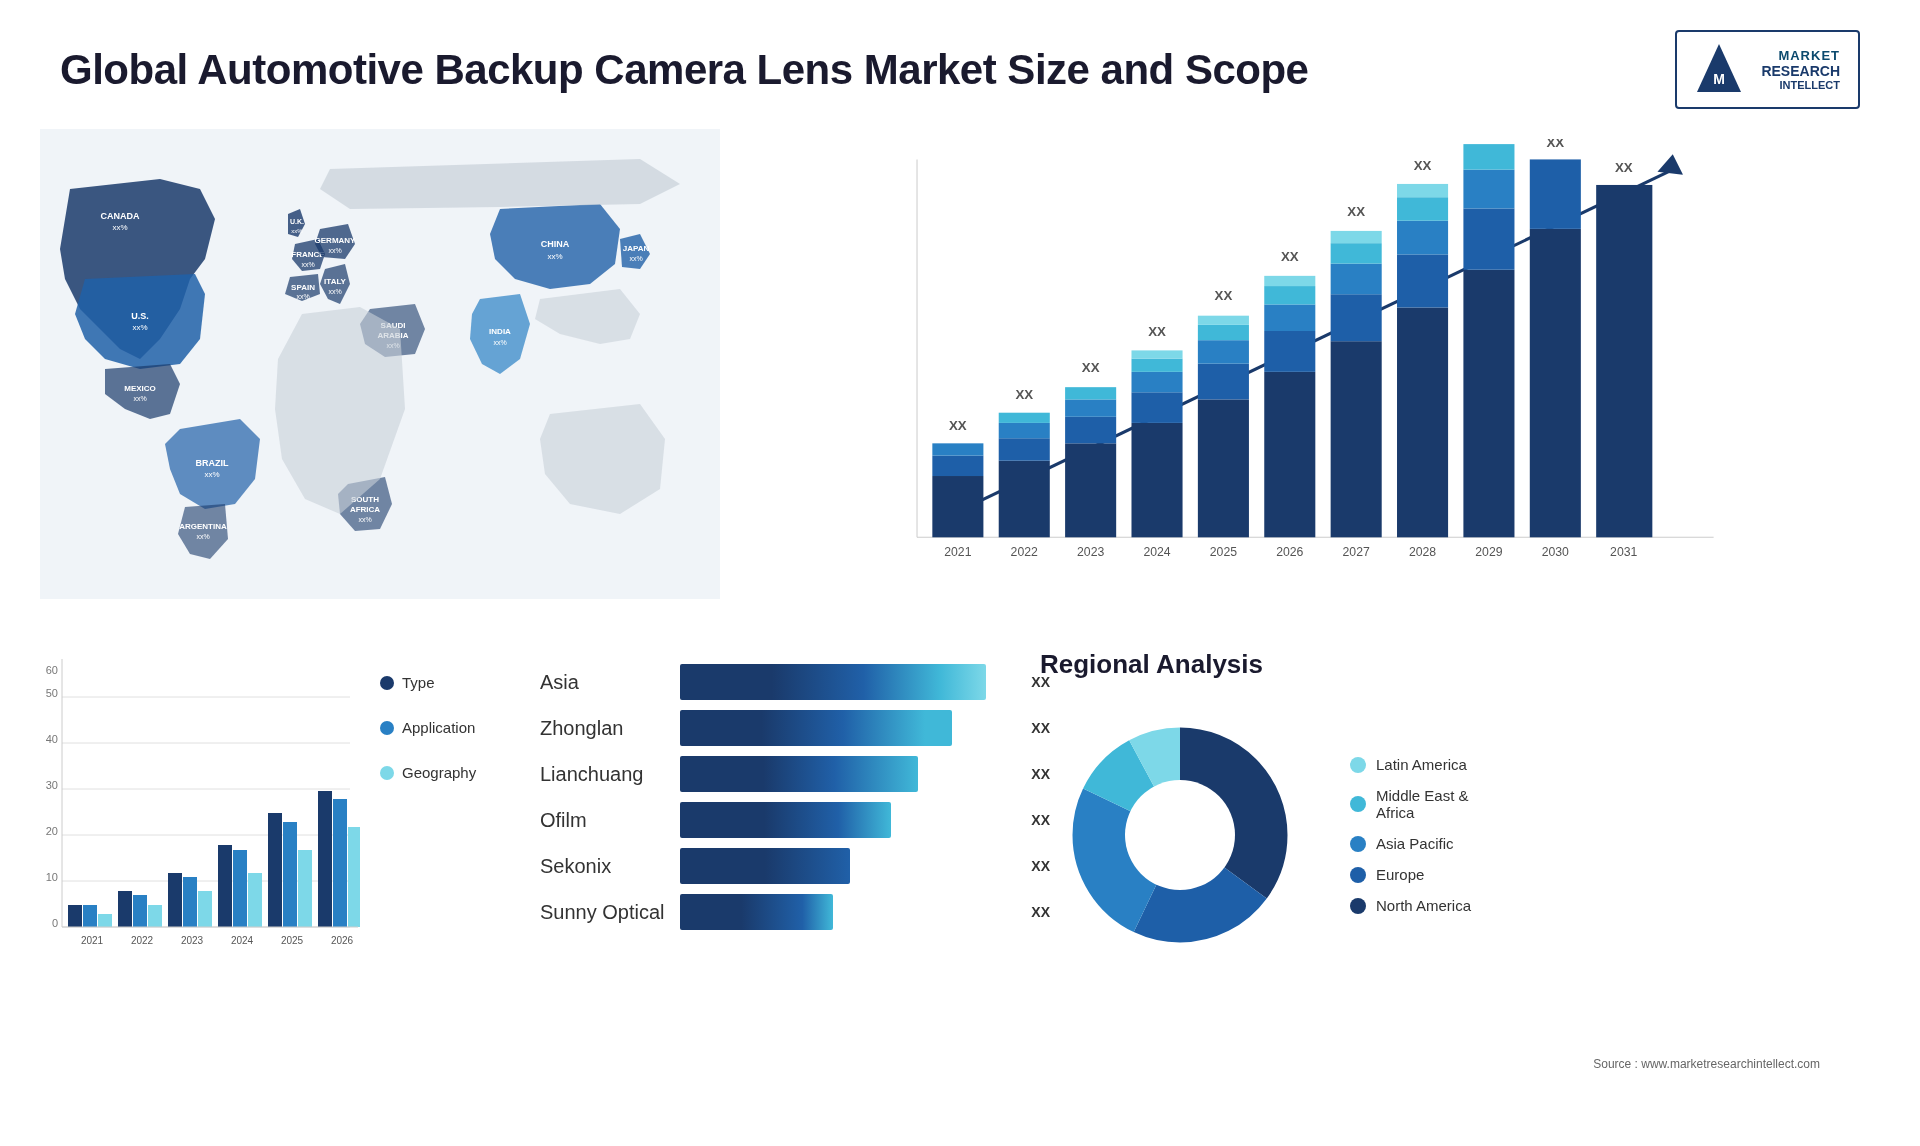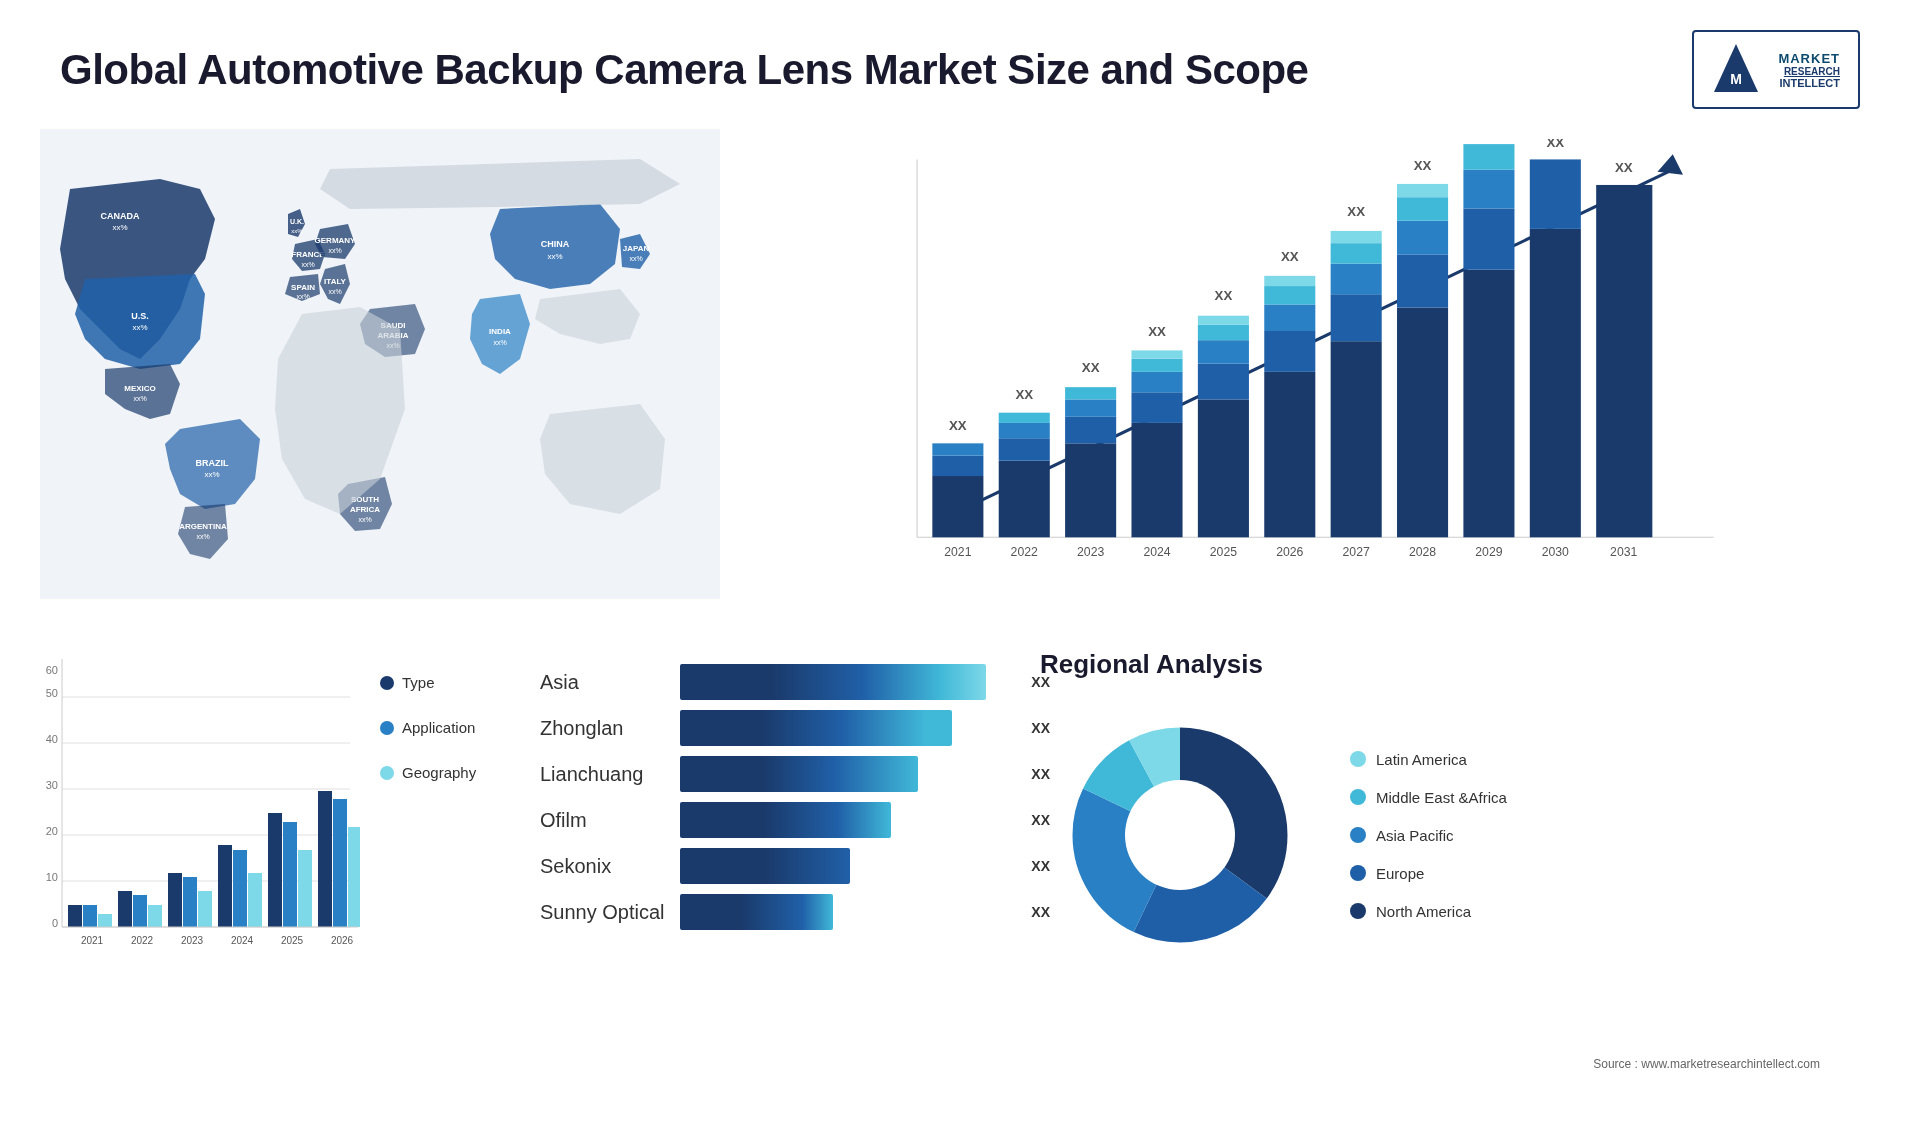--- a/index.html
+++ b/index.html
@@ -31,24 +31,23 @@
       align-items: flex-end;
       margin-left: 10px;
     }
     .logo-brand {
       font-size: 13px;
       font-weight: 900;
       color: #0c4a6e;
       letter-spacing: 1px;
     }
     .logo-research {
-      font-size: 10px;
+      font-size: 14px;
       font-weight: 600;
       color: #1a3a6b;
-      text-decoration: underline;
     }
     .logo-intellect {
       font-size: 11px;
       font-weight: 600;
       color: #1a3a6b;
     }
     .logo-wrapper {
       display: flex;
       align-items: center;
       gap: 8px;
@@ -145,21 +144,21 @@
     }
     .donut-area {
       display: flex;
       align-items: center;
       gap: 30px;
       margin-top: 15px;
     }
     .legend-area {
       display: flex;
       flex-direction: column;
-      gap: 21px;
+      gap: 14px;
     }
     .legend-item {
       display: flex;
       align-items: center;
       gap: 10px;
       font-size: 15px;
       color: #333;
     }
     .legend-dot {
       width: 16px;
@@ -526,21 +525,21 @@
         <circle cx="140" cy="140" r="55" fill="white"></circle>
       </svg>
 
       <div class="legend-area">
         <div class="legend-item">
           <div class="legend-dot" style="background:#7dd8e8;"></div>
           <span>Latin America</span>
         </div>
         <div class="legend-item">
           <div class="legend-dot" style="background:#40b8d8;"></div>
-          <div style="display:flex;flex-direction:row;">
+          <div style="display:flex;flex-direction:column;">
             <span>Middle East &amp;</span>
             <span>Africa</span>
           </div>
         </div>
         <div class="legend-item">
           <div class="legend-dot" style="background:#2980c4;"></div>
           <span>Asia Pacific</span>
         </div>
         <div class="legend-item">
           <div class="legend-dot" style="background:#1e5fa8;"></div>

